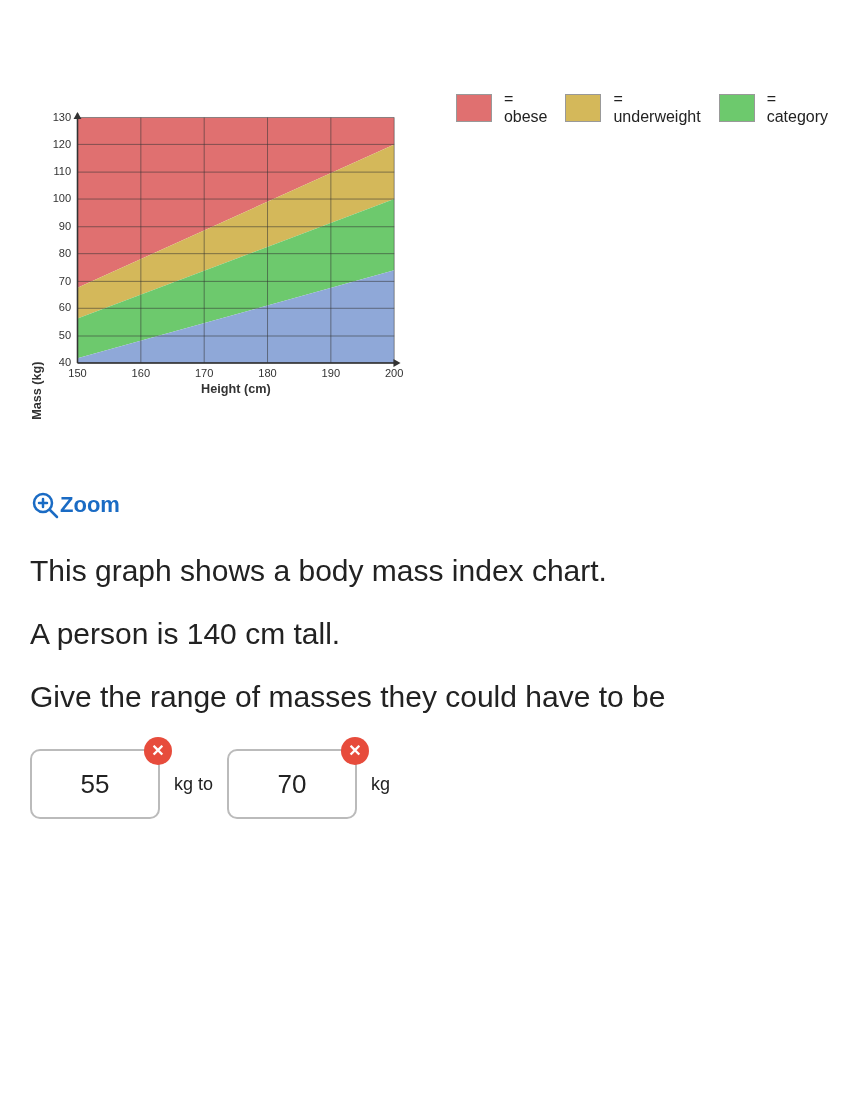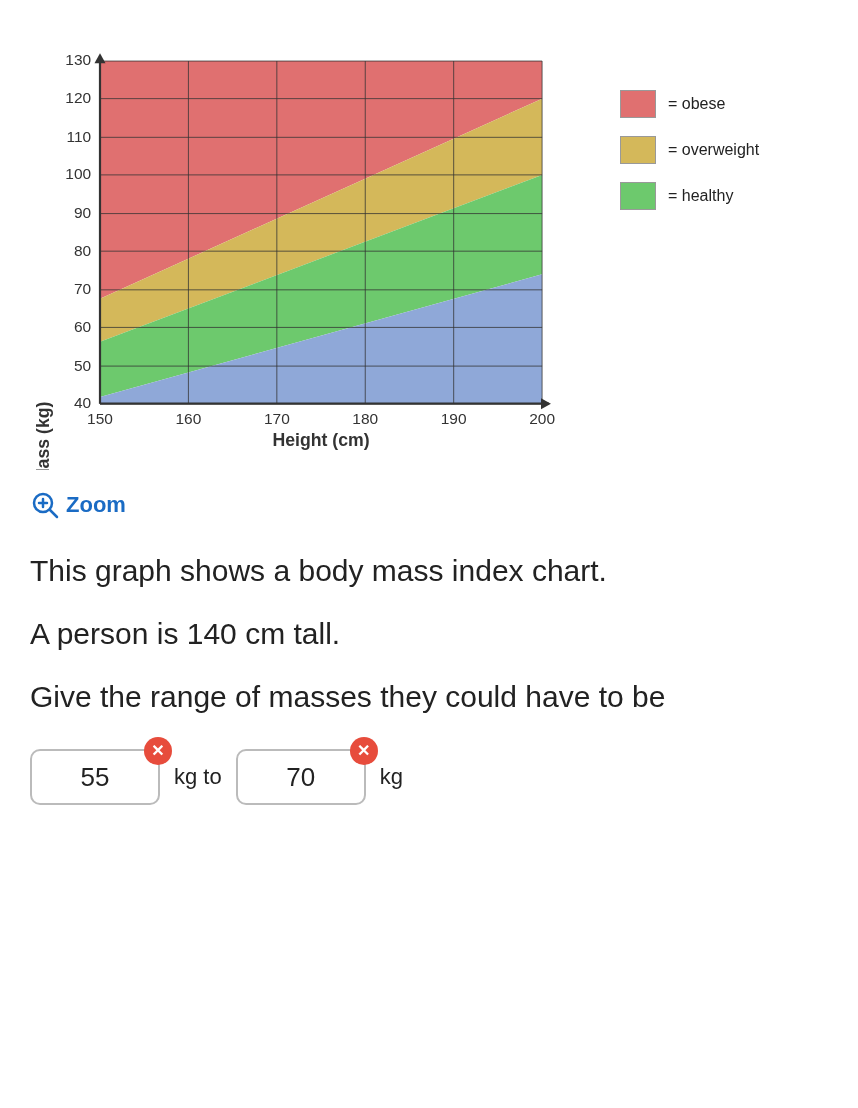--- a/index.html
+++ b/index.html
@@ -26,21 +26,21 @@
       margin-top: 20px;
     }
 
     .chart-canvas {
       width: 100%;
       height: 100%;
     }
 
     .legend {
       display: flex;
-      flex-direction: column;
+      flex-direction: row;
       gap: 18px;
       margin-left: 30px;
       margin-top: 60px;
     }
 
     .legend-item {
       display: flex;
       align-items: center;
       gap: 12px;
       font-size: 16px;
@@ -49,21 +49,21 @@
     .legend-box {
       width: 36px;
       height: 28px;
       border: 1px solid #999;
       flex-shrink: 0;
     }
 
     .zoom-section {
       display: flex;
       align-items: center;
-      gap: 6px;
+      gap: 0;
       margin: 10px 0 28px 0;
       cursor: pointer;
     }
 
     .zoom-icon {
       width: 30px;
       height: 30px;
       color: #1a6bc4;
     }
 
@@ -87,21 +87,21 @@
       margin-top: 30px;
     }
 
     .input-wrapper {
       position: relative;
       display: inline-block;
     }
 
     .answer-input {
       width: 130px;
-      height: 56px;
+      height: 70px;
       border: 2px solid #bbb;
       border-radius: 10px;
       font-size: 26px;
       text-align: center;
       color: #222;
       outline: none;
       background: #fff;
     }
 
     .clear-btn {
@@ -117,21 +117,21 @@
       display: flex;
       align-items: center;
       justify-content: center;
       color: white;
       font-size: 16px;
       font-weight: bold;
       line-height: 1;
     }
 
     .unit-label {
-      font-size: 22px;
+      font-size: 18px;
       color: #222;
     }
   </style>
 </head>
 <body>
 
 <div class="chart-section">
   <div class="chart-container">
     <svg class="chart-canvas" viewBox="0 0 500 380" xmlns="http://www.w3.org/2000/svg">
 
@@ -200,25 +200,25 @@
     </svg>
   </div>
 
   <div class="legend">
     <div class="legend-item">
       <div class="legend-box" style="background:#e07070;"></div>
       <span>= obese</span>
     </div>
     <div class="legend-item">
       <div class="legend-box" style="background:#d4b85a;"></div>
-      <span>= overweight</span>
+      <span>= underweight</span>
     </div>
     <div class="legend-item">
       <div class="legend-box" style="background:#6dc96d;"></div>
-      <span>= healthy</span>
+      <span>= category</span>
     </div>
   </div>
 </div>
 
 <div class="zoom-section">
   <svg class="zoom-icon" viewBox="0 0 30 30" fill="none" xmlns="http://www.w3.org/2000/svg">
     <circle cx="13" cy="13" r="9" stroke="#1a6bc4" stroke-width="2.5" fill="none"></circle>
     <line x1="9" y1="13" x2="17" y2="13" stroke="#1a6bc4" stroke-width="2.5" stroke-linecap="round"></line>
     <line x1="13" y1="9" x2="13" y2="17" stroke="#1a6bc4" stroke-width="2.5" stroke-linecap="round"></line>
     <line x1="20" y1="20" x2="27" y2="27" stroke="#1a6bc4" stroke-width="2.5" stroke-linecap="round"></line>

